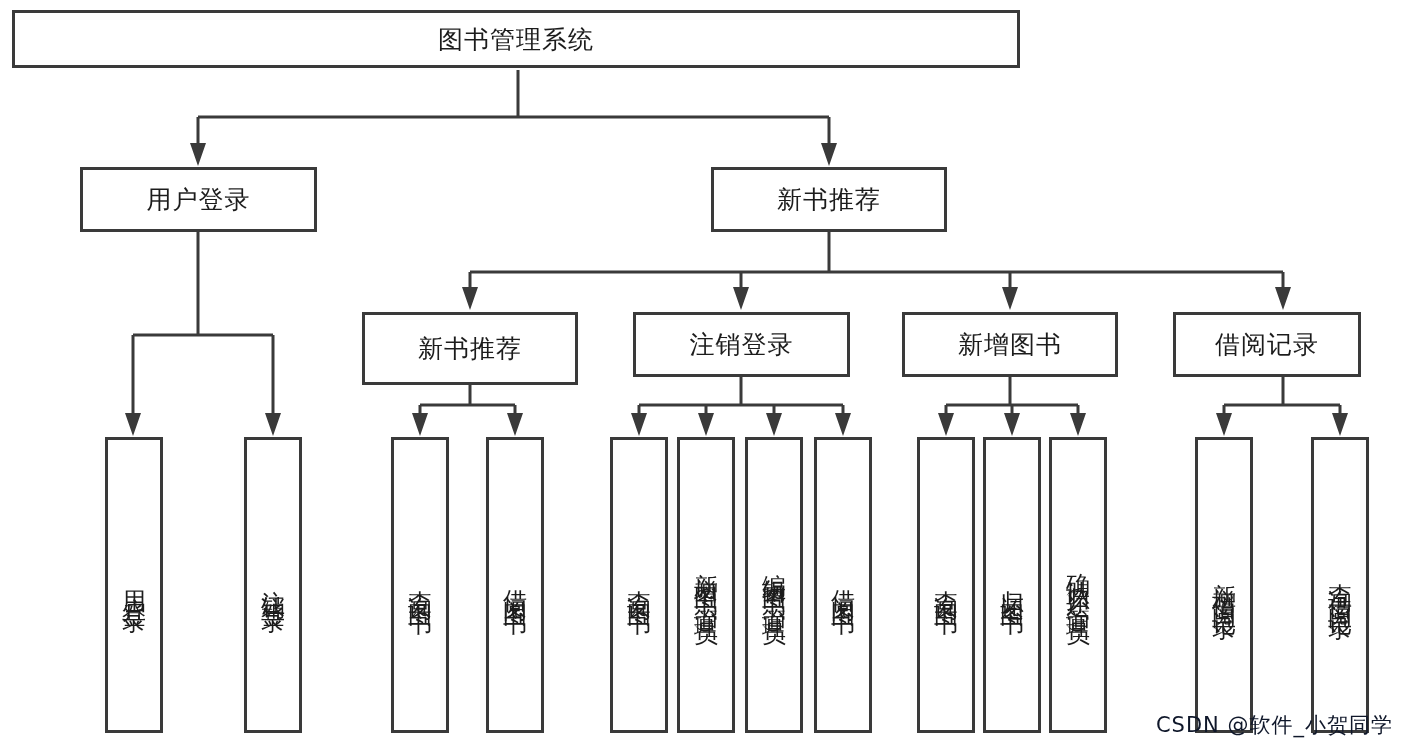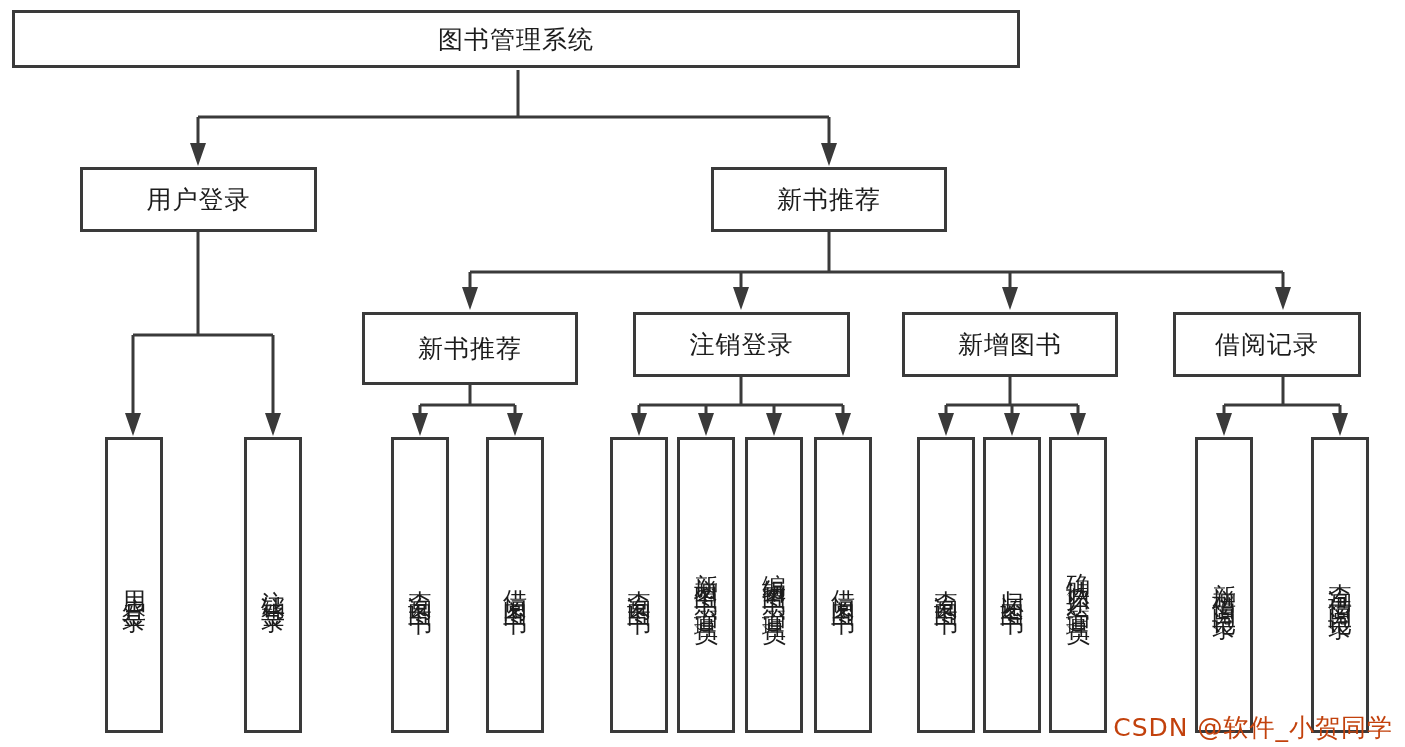--- a/index.html
+++ b/index.html
@@ -34,23 +34,23 @@
     text-orientation:mixed;
     font-size:24px;
     letter-spacing:7px;
     line-height:1;
   }
   .watermark{
     position:absolute;
     top:711px;
     right:12px;
     z-index:3;
-    font-size:25px;
+    font-size:21px;
     letter-spacing:1px;
-    color:#c2410c;
+    color:#0f172a;
     white-space:nowrap;
   }
 </style>
 </head>
 <body>
 
 <div class="canvas">
 
   <svg class="connectors" width="1405" height="747" viewBox="0 0 1405 747">
     <path fill="none" stroke="#3a3a3a" stroke-width="3" d="

